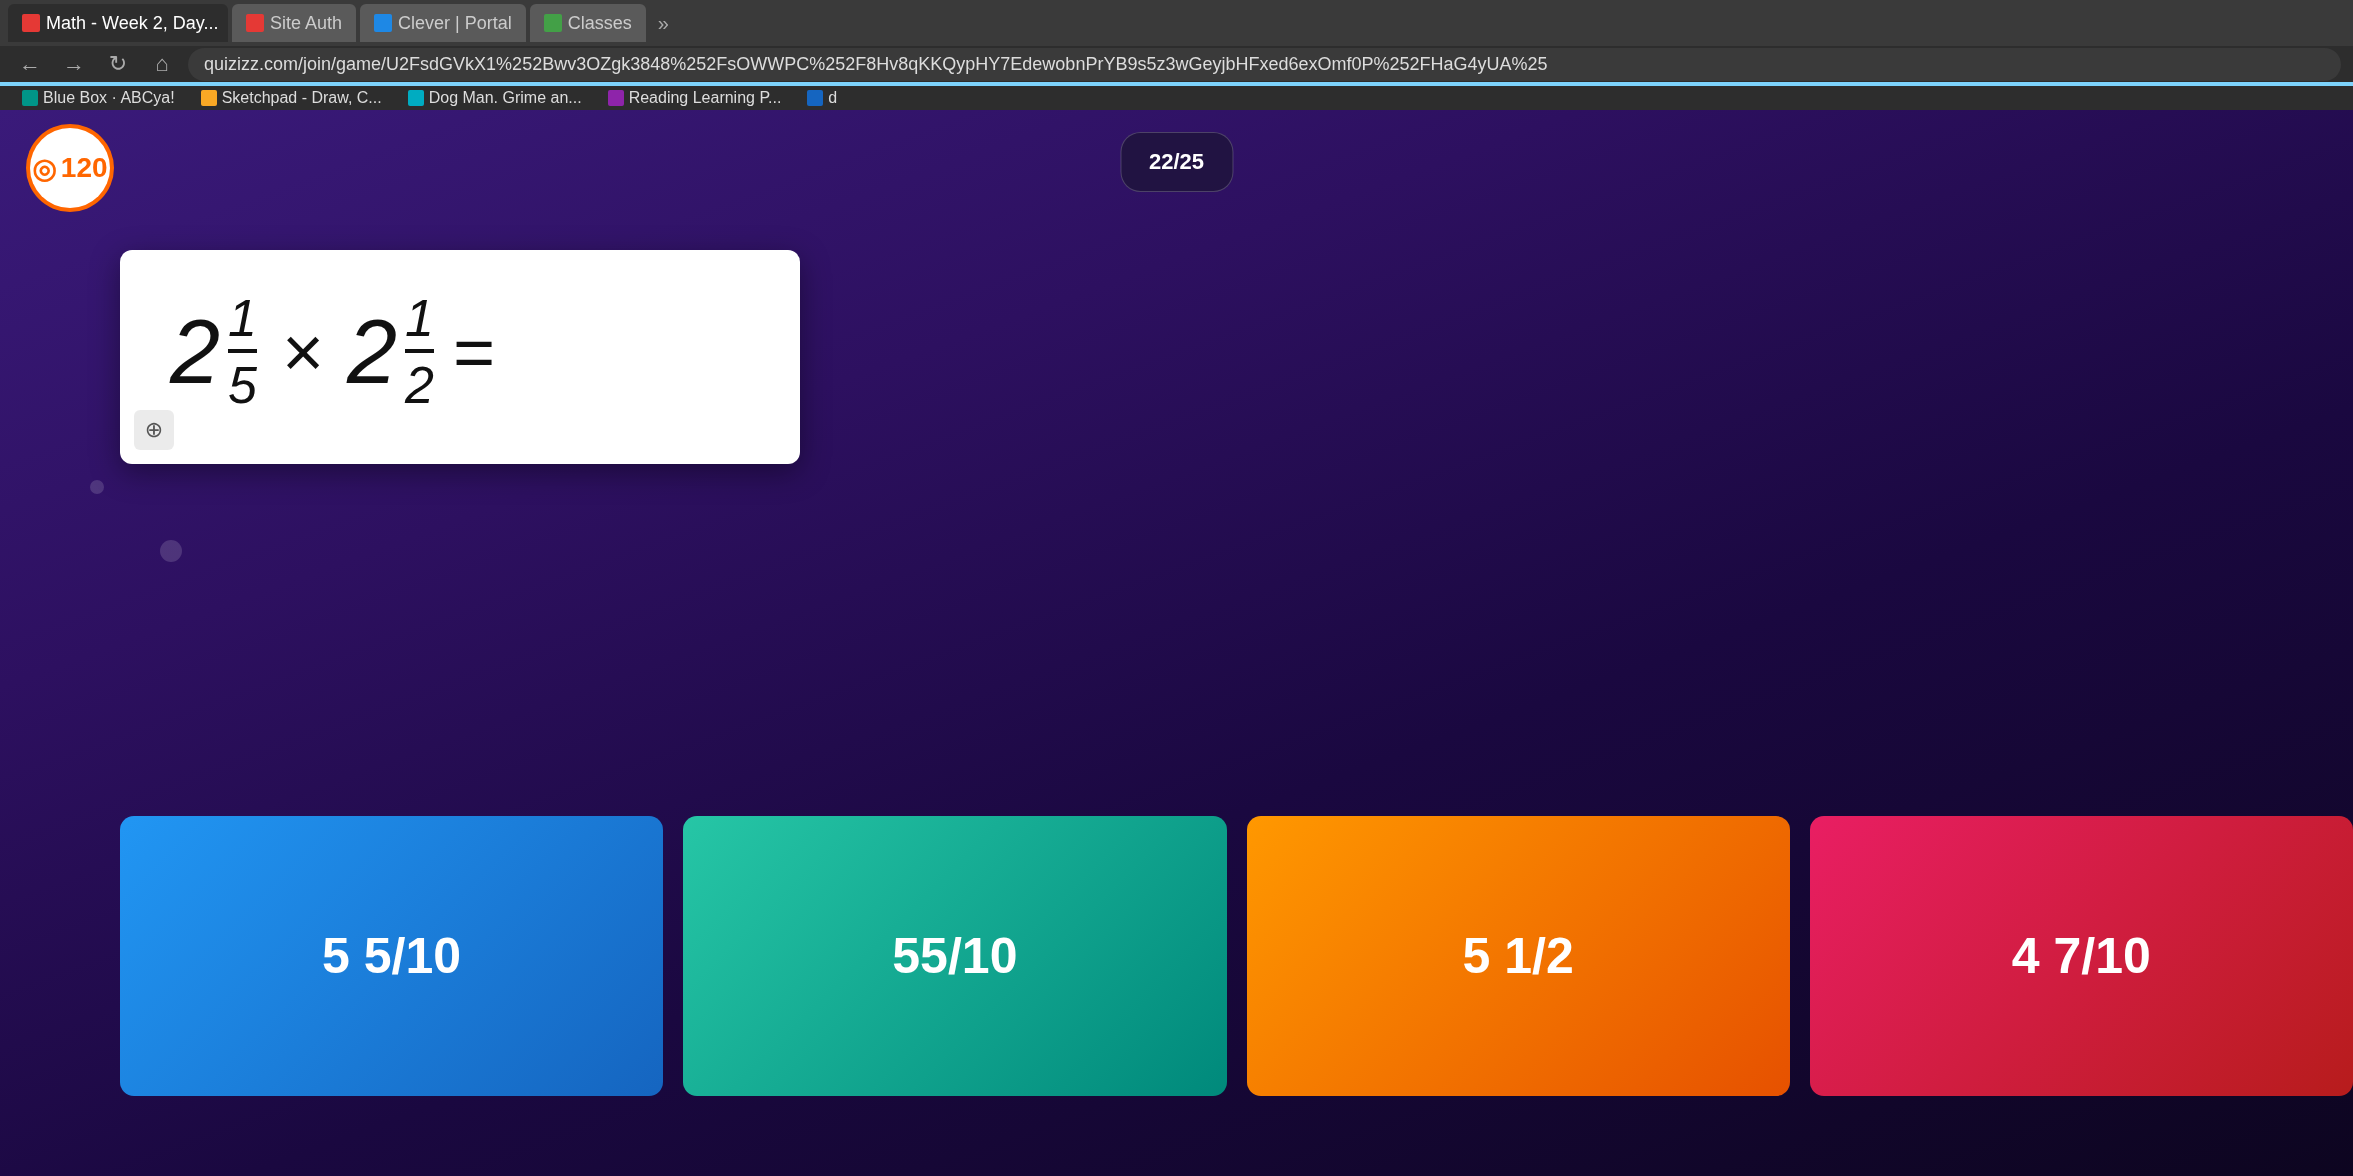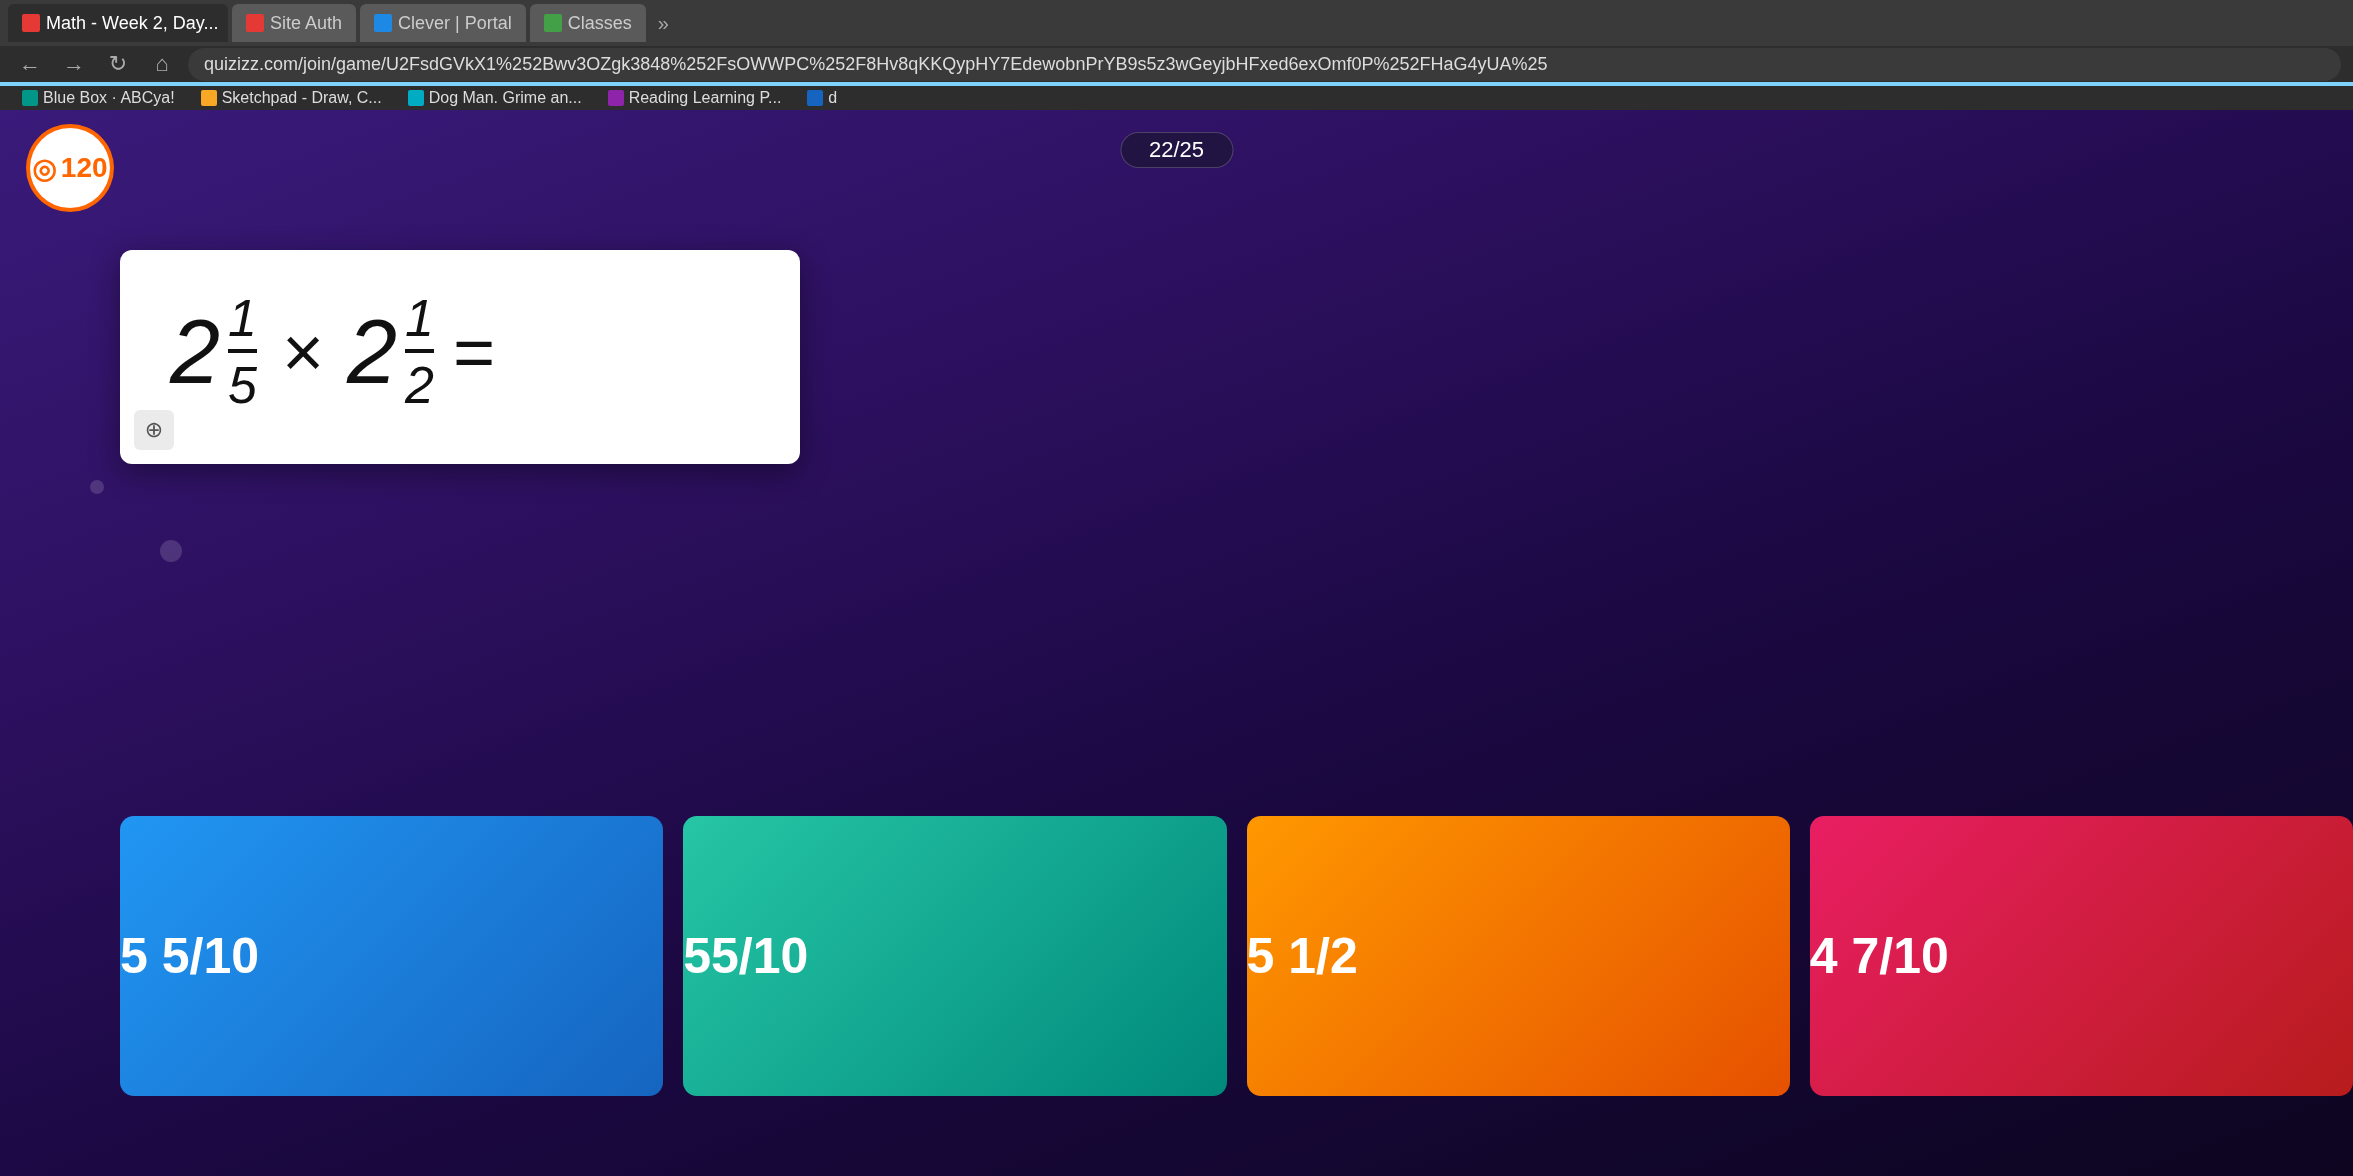--- a/index.html
+++ b/index.html
@@ -159,24 +159,24 @@
 
     
     .progress-badge {
       position: absolute;
       top: 22px;
       left: 50%;
       transform: translateX(-50%);
       background: rgba(30,20,60,0.85);
       border: 1px solid rgba(255,255,255,0.2);
       border-radius: 20px;
-      padding: 4px 28px;
+      padding: 16px 28px;
       font-size: 22px;
       color: #fff;
-      font-weight: 400;
+      font-weight: 700;
     }
 
     
     .question-card {
       position: absolute;
       top: 140px;
       left: 120px;
       width: 680px;
       background: #fff;
       border-radius: 12px;
@@ -275,21 +275,21 @@
       display: flex;
       gap: 20px;
       height: 280px;
     }
 
     .answer-btn {
       flex: 1;
       border-radius: 14px;
       display: flex;
       align-items: center;
-      justify-content: flex-start;
+      justify-content: center;
       font-size: 50px;
       font-weight: 600;
       color: #fff;
       cursor: pointer;
       transition: transform 0.1s;
       border: none;
       outline: none;
     }
 
     .answer-btn.blue { background: linear-gradient(135deg, #2196F3 0%, #1565C0 100%); }

